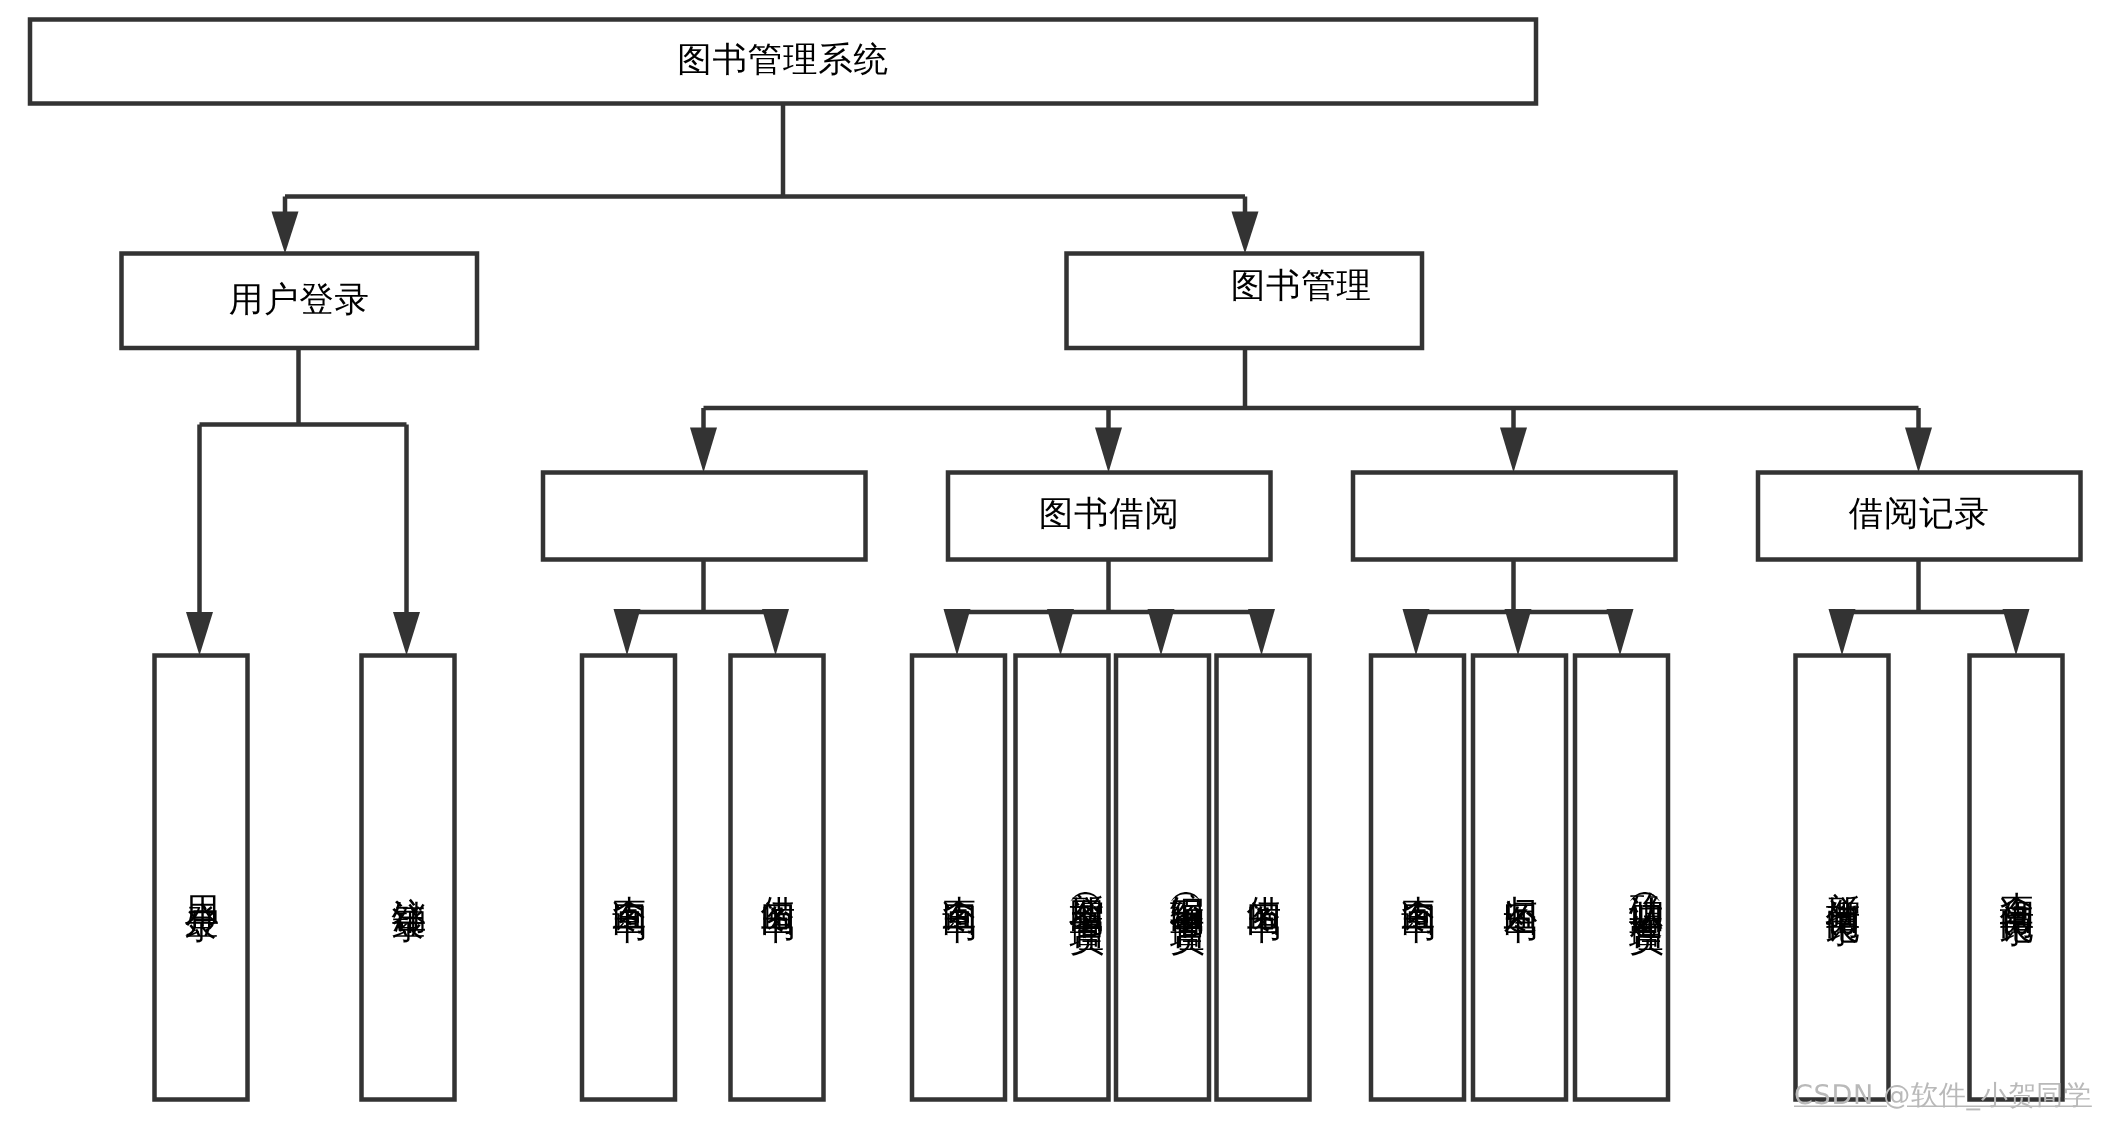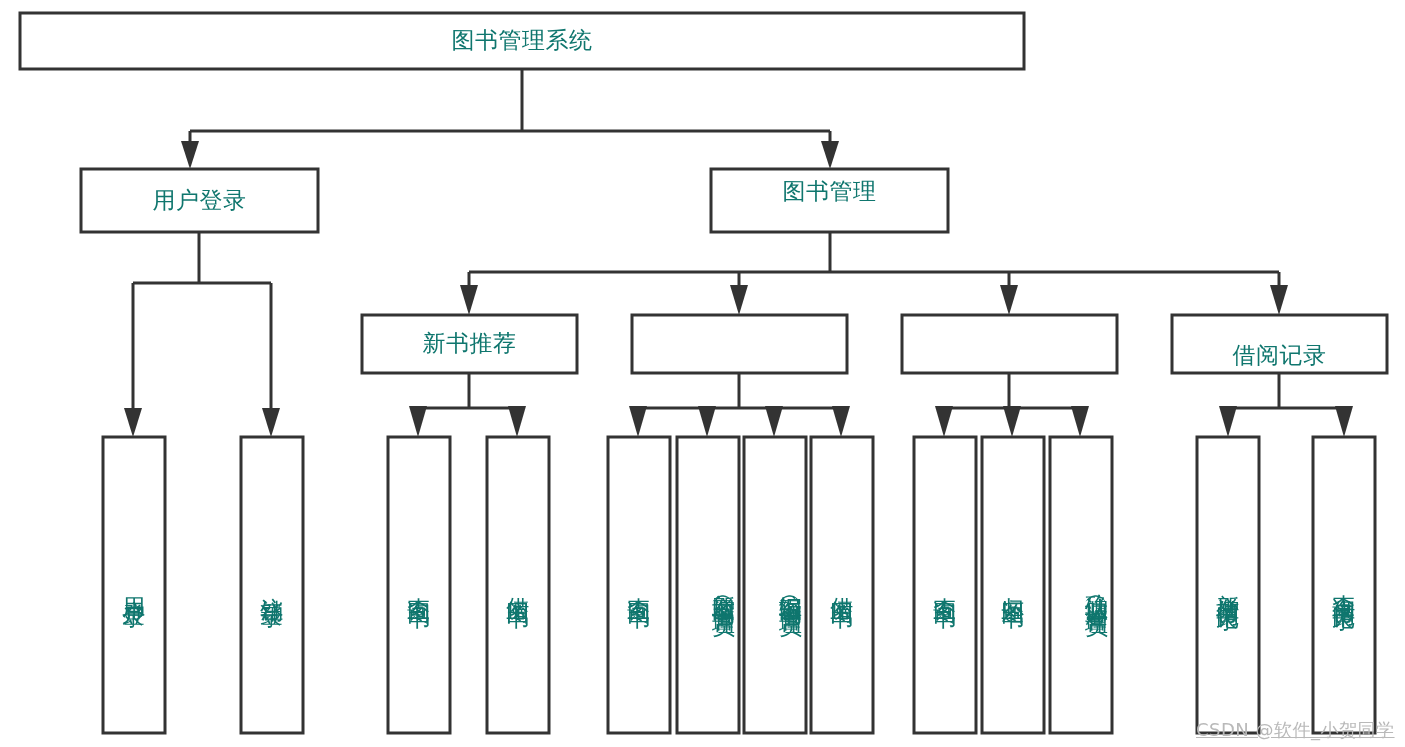--- a/index.html
+++ b/index.html
@@ -38,21 +38,21 @@
   }
   .arrow-head {
     fill: #333333;
     stroke: none;
   }
   .node-label {
     position: absolute;
     display: flex;
     align-items: center;
     justify-content: center;
-    color: #0f766e;
+    color: #000000;
     font-family: "DejaVu Sans", "Liberation Sans", sans-serif;
     pointer-events: none;
     box-sizing: border-box;
     text-align: center;
   }
   .node-label.horizontal {
     font-size: 23px;
     line-height: 1.2;
     letter-spacing: 0.5px;
   }
@@ -158,24 +158,24 @@
       <rect class="node-box" x="1050" y="437" width="62" height="296"></rect>
 
       <rect class="node-box" x="1197" y="437" width="62" height="296"></rect>
       <rect class="node-box" x="1313" y="437" width="62" height="296"></rect>
     </g>
   </svg>
 
   <div class="node-label horizontal" style="left:20px;  top:13px;  width:1004px; height:56px;">图书管理系统</div>
 
   <div class="node-label horizontal" style="left:81px;  top:169px; width:237px; height:63px;">用户登录</div>
-  <div class="node-label horizontal" style="left:711px; top:169px; width:237px; height:45px;">图书管理</div>
+  <div class="node-label horizontal" style="left:749px; top:169px; width:237px; height:45px;">图书管理</div>
 
-  <div class="node-label horizontal" style="left:362px; top:315px; width:215px; height:58px;">新书推荐</div>
-  <div class="node-label horizontal" style="left:1172px; top:315px; width:215px; height:58px;margin-top:12px;">借阅记录</div>
+  <div class="node-label horizontal" style="left:632px; top:315px; width:215px; height:58px;">图书借阅</div>
+  <div class="node-label horizontal" style="left:1172px; top:315px; width:215px; height:58px;">借阅记录</div>
 
   <div class="node-label vertical" style="left:103px; top:437px; width:62px; height:296px;">用户登录</div>
   <div class="node-label vertical" style="left:241px; top:437px; width:62px; height:296px;">注销登录</div>
 
   <div class="node-label vertical" style="left:388px; top:437px; width:62px; height:296px;">查询图书</div>
   <div class="node-label vertical" style="left:487px; top:437px; width:62px; height:296px;">借阅图书</div>
 
   <div class="node-label vertical" style="left:608px; top:437px; width:62px; height:296px;">查询图书</div>
   <div class="node-label vertical" style="left:677px; top:437px; width:62px; height:296px; align-items:flex-start; padding-top:8px;">新增图书（管理员）</div>
   <div class="node-label vertical" style="left:744px; top:437px; width:62px; height:296px; align-items:flex-start; padding-top:8px;">编辑图书（管理员）</div>

